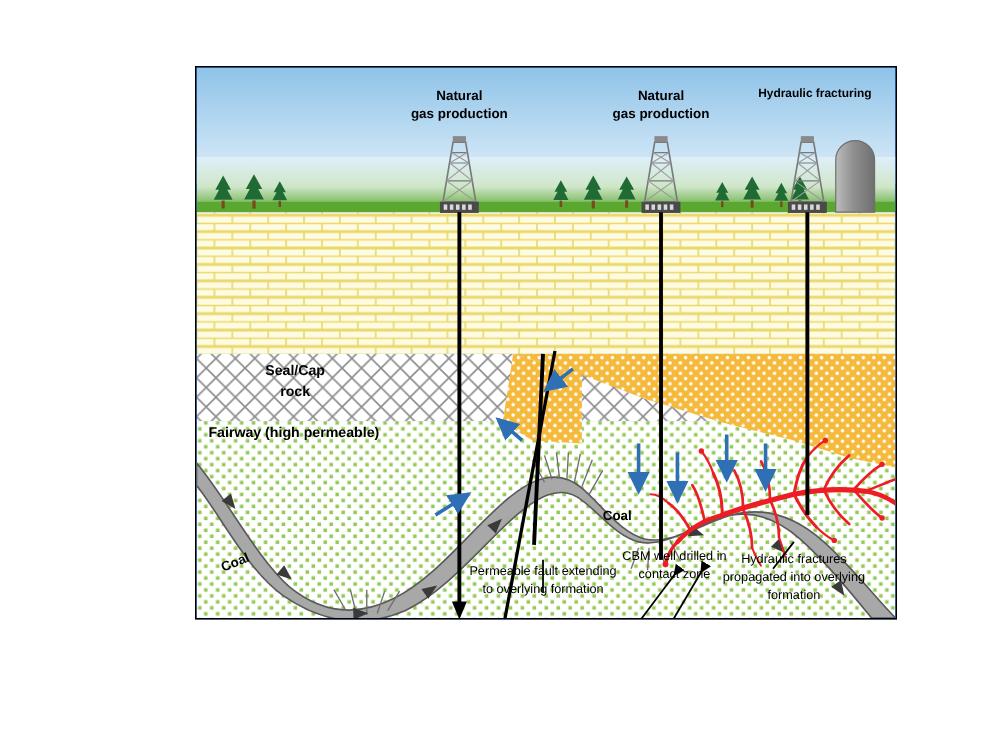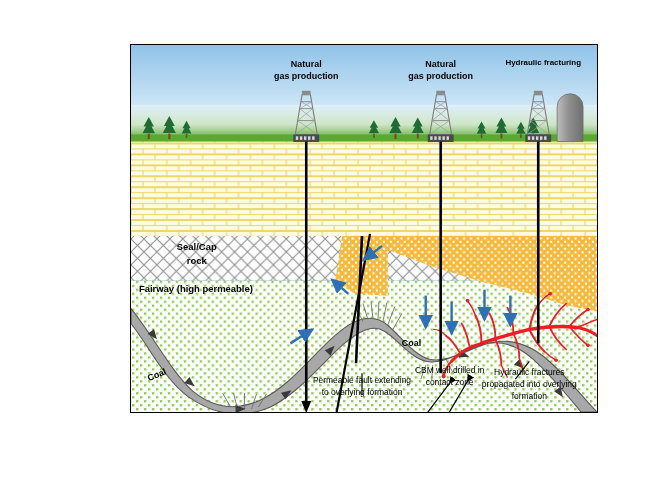--- a/index.html
+++ b/index.html
@@ -20,21 +20,21 @@
   }
   #figure {
     position: absolute;
     left: 130px;
     top: 44px;
     width: 468px;
     height: 369px;
     border: 1.5px solid #000000;
     box-sizing: border-box;
     overflow: hidden;
-    background: #0f766e;
+    background: #3b82f6;
   }
   svg.diagram {
     display: block;
     width: 100%;
     height: 100%;
   }
   .lbl {
     font-family: "Liberation Sans", sans-serif;
     fill: #000000;
     font-weight: bold;

